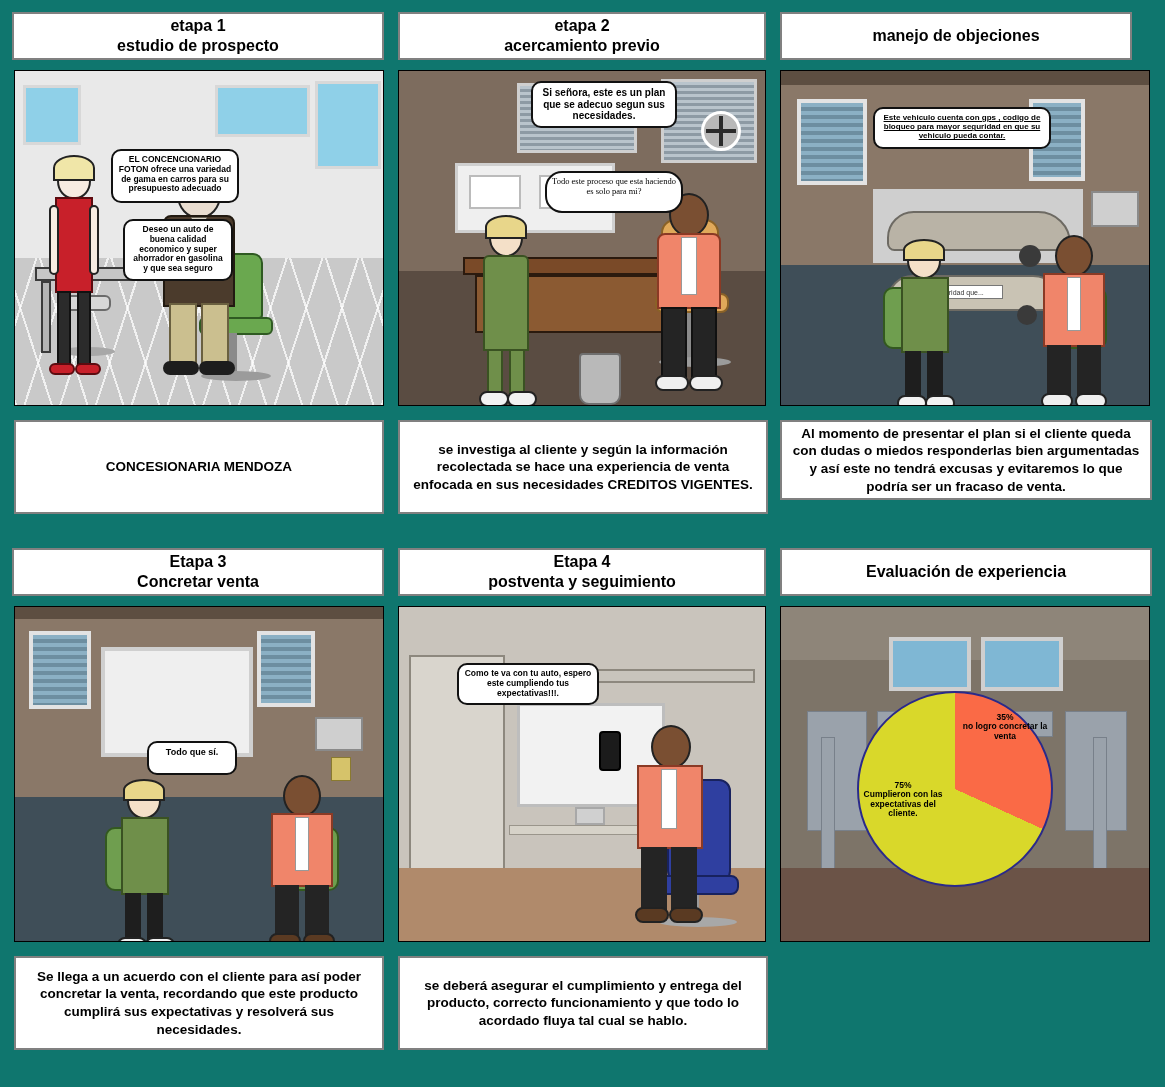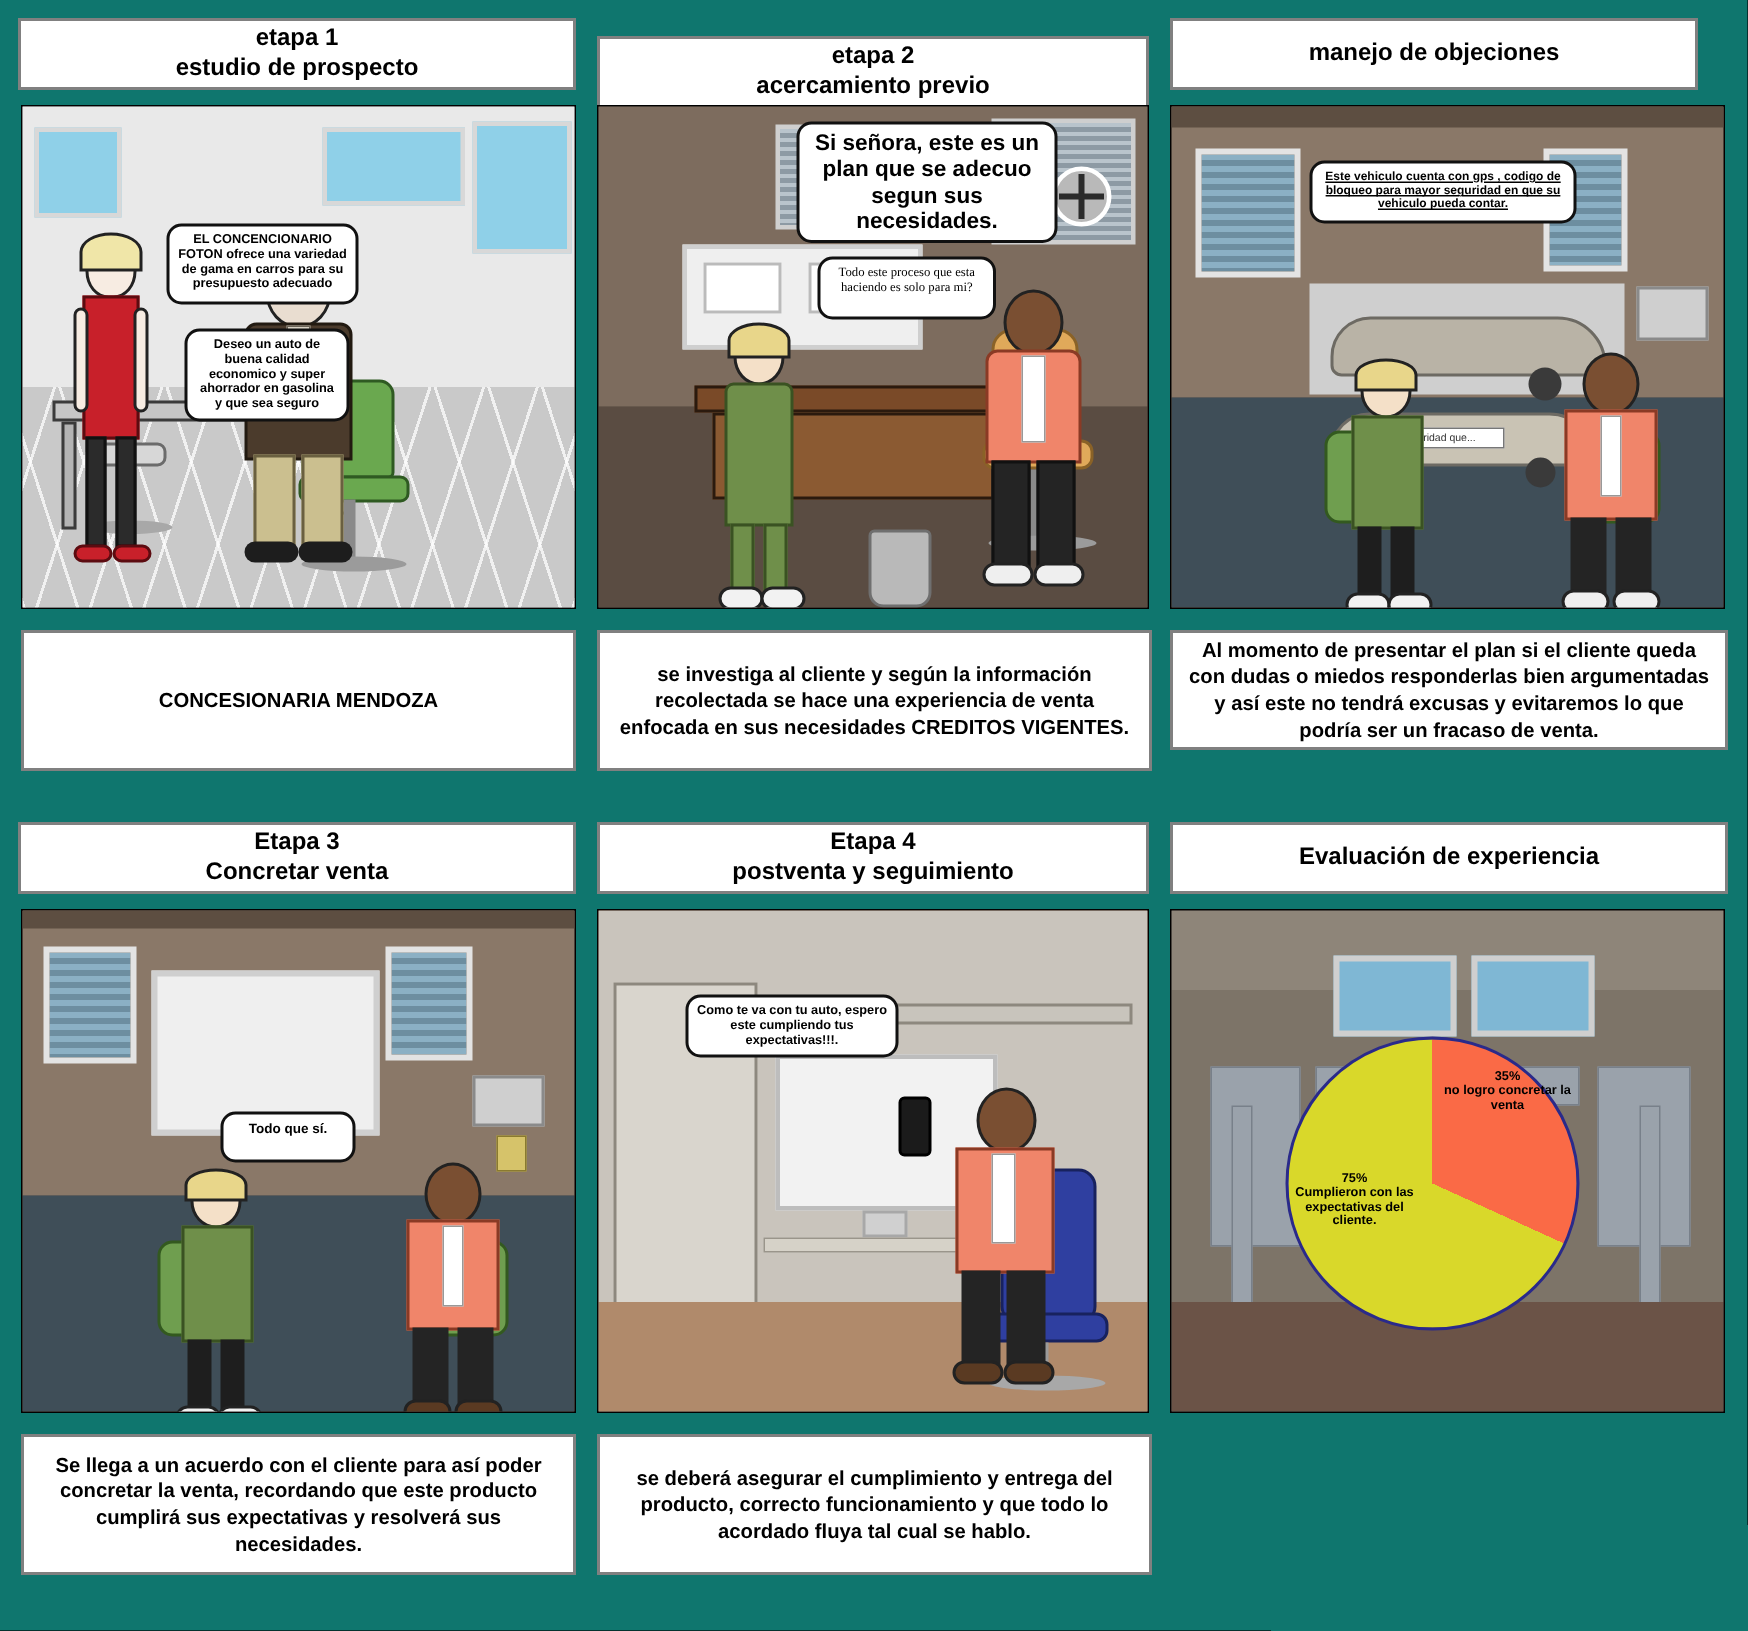--- a/index.html
+++ b/index.html
@@ -122,21 +122,21 @@
   .fig { position:absolute; }
   .sk { position:absolute; }
 </style>
 </head>
 <body>
 
 <div class="board">
 
   <div class="title-box" id="t1" style="left:12px; top:12px; width:372px; height:48px;">etapa 1
 estudio de prospecto</div>
-  <div class="title-box" id="t2" style="left:398px; top:12px; width:368px; height:48px;margin-top:12px;">etapa 2
+  <div class="title-box" id="t2" style="left:398px; top:12px; width:368px; height:48px;">etapa 2
 acercamiento previo</div>
   <div class="title-box" id="t3" style="left:780px; top:12px; width:352px; height:48px;">manejo de objeciones</div>
 
   <div class="panel" id="p1" style="left:14px; top:70px; width:370px; height:336px;">
     <div class="p1-wall"></div>
     <div class="p1-win" style="left:8px; top:14px; width:58px; height:60px;"></div>
     <div class="p1-win" style="left:200px; top:14px; width:95px; height:52px;"></div>
     <div class="p1-win" style="left:300px; top:10px; width:66px; height:88px;"></div>
     <div class="p1-floor"></div>
 
@@ -217,22 +217,22 @@
       <div class="sk" style="left:40px; top:114px; width:26px; height:72px; background:#242424; border:2px solid #111;"></div>
       <div class="sk" style="left:4px; top:182px; width:34px; height:16px; background:#efefef; border:2px solid #222; border-radius:8px;"></div>
       <div class="sk" style="left:38px; top:182px; width:34px; height:16px; background:#efefef; border:2px solid #222; border-radius:8px;"></div>
     </div>
 
     <div style="position:absolute; left:302px; top:40px; width:40px; height:40px; border:3px solid #fff; border-radius:50%; background:#b9b9b9; z-index:25;">
       <div style="position:absolute; left:15px; top:2px; width:4px; height:30px; background:#2b2b2b;"></div>
       <div style="position:absolute; left:2px; top:15px; width:30px; height:4px; background:#2b2b2b;"></div>
     </div>
 
-    <div class="bubble" style="left:132px; top:10px; width:174px; min-height:46px; font-size:15px;">Si señora, este es un plan que se adecuo segun sus necesidades.</div>
-    <div class="bubble serif" style="left:146px; top:100px; width:119px; min-height:42px; font-size:8.5px;">Todo este proceso que esta haciendo es solo para mi?</div>
+    <div class="bubble" style="left:132px; top:10px; width:146px; min-height:46px; font-size:10px;">Si señora, este es un plan que se adecuo segun sus necesidades.</div>
+    <div class="bubble serif" style="left:146px; top:100px; width:138px; min-height:42px; font-size:8.5px;border-radius:17px;">Todo este proceso que esta haciendo es solo para mi?</div>
   </div>
 
   <div class="panel" id="p3" style="left:780px; top:70px; width:370px; height:336px;">
     <div class="p3-wall"></div>
     <div style="position:absolute; left:0; top:0; width:100%; height:14px; background:#5d4e41;"></div>
     <div class="p3-win" style="left:16px; top:28px; width:70px; height:86px; background:repeating-linear-gradient(180deg,#8bb0c4 0 4px,#6d8ea0 4px 8px);"></div>
     <div class="p3-win" style="left:248px; top:28px; width:56px; height:82px; background:repeating-linear-gradient(180deg,#8bb0c4 0 4px,#6d8ea0 4px 8px);"></div>
     <div style="position:absolute; left:310px; top:120px; width:48px; height:36px; background:#cfcfcf; border:2px solid #8a8a8a;"></div>
     <div class="p3-floor"></div>
 

